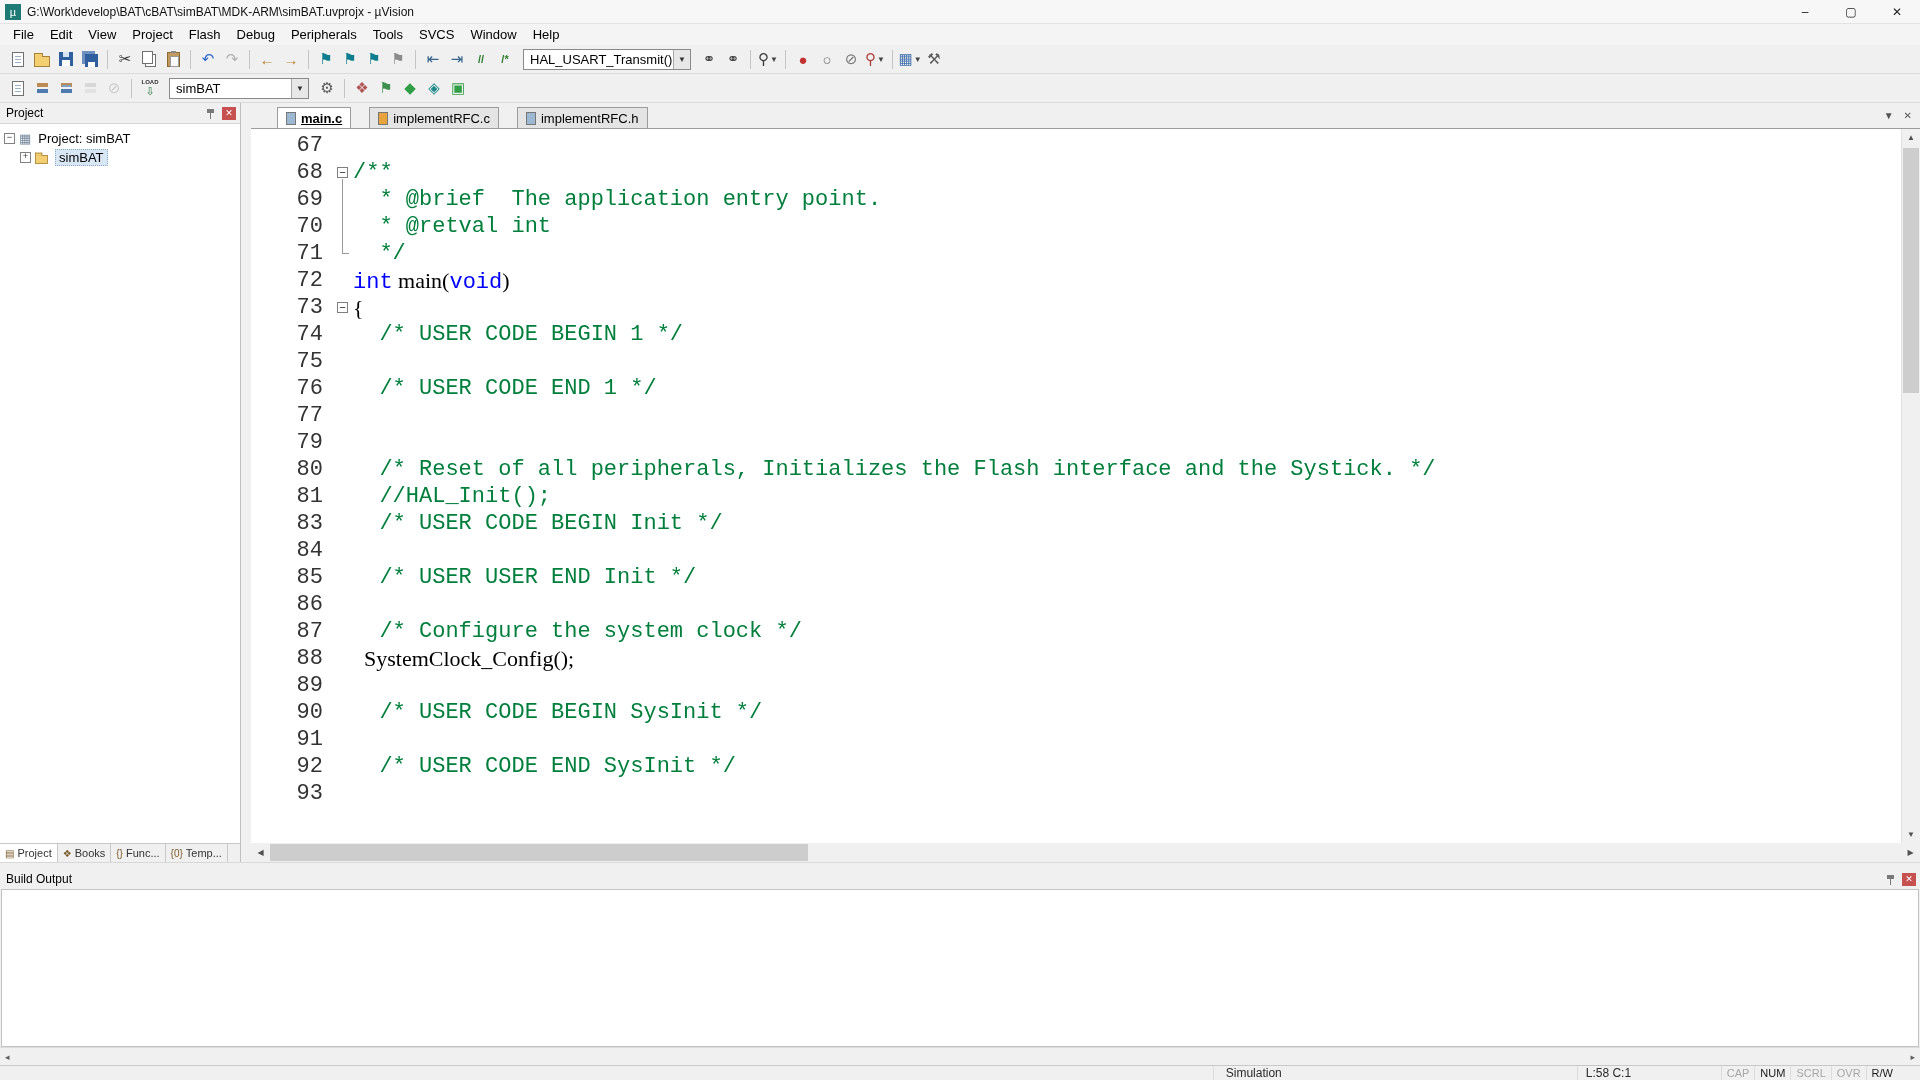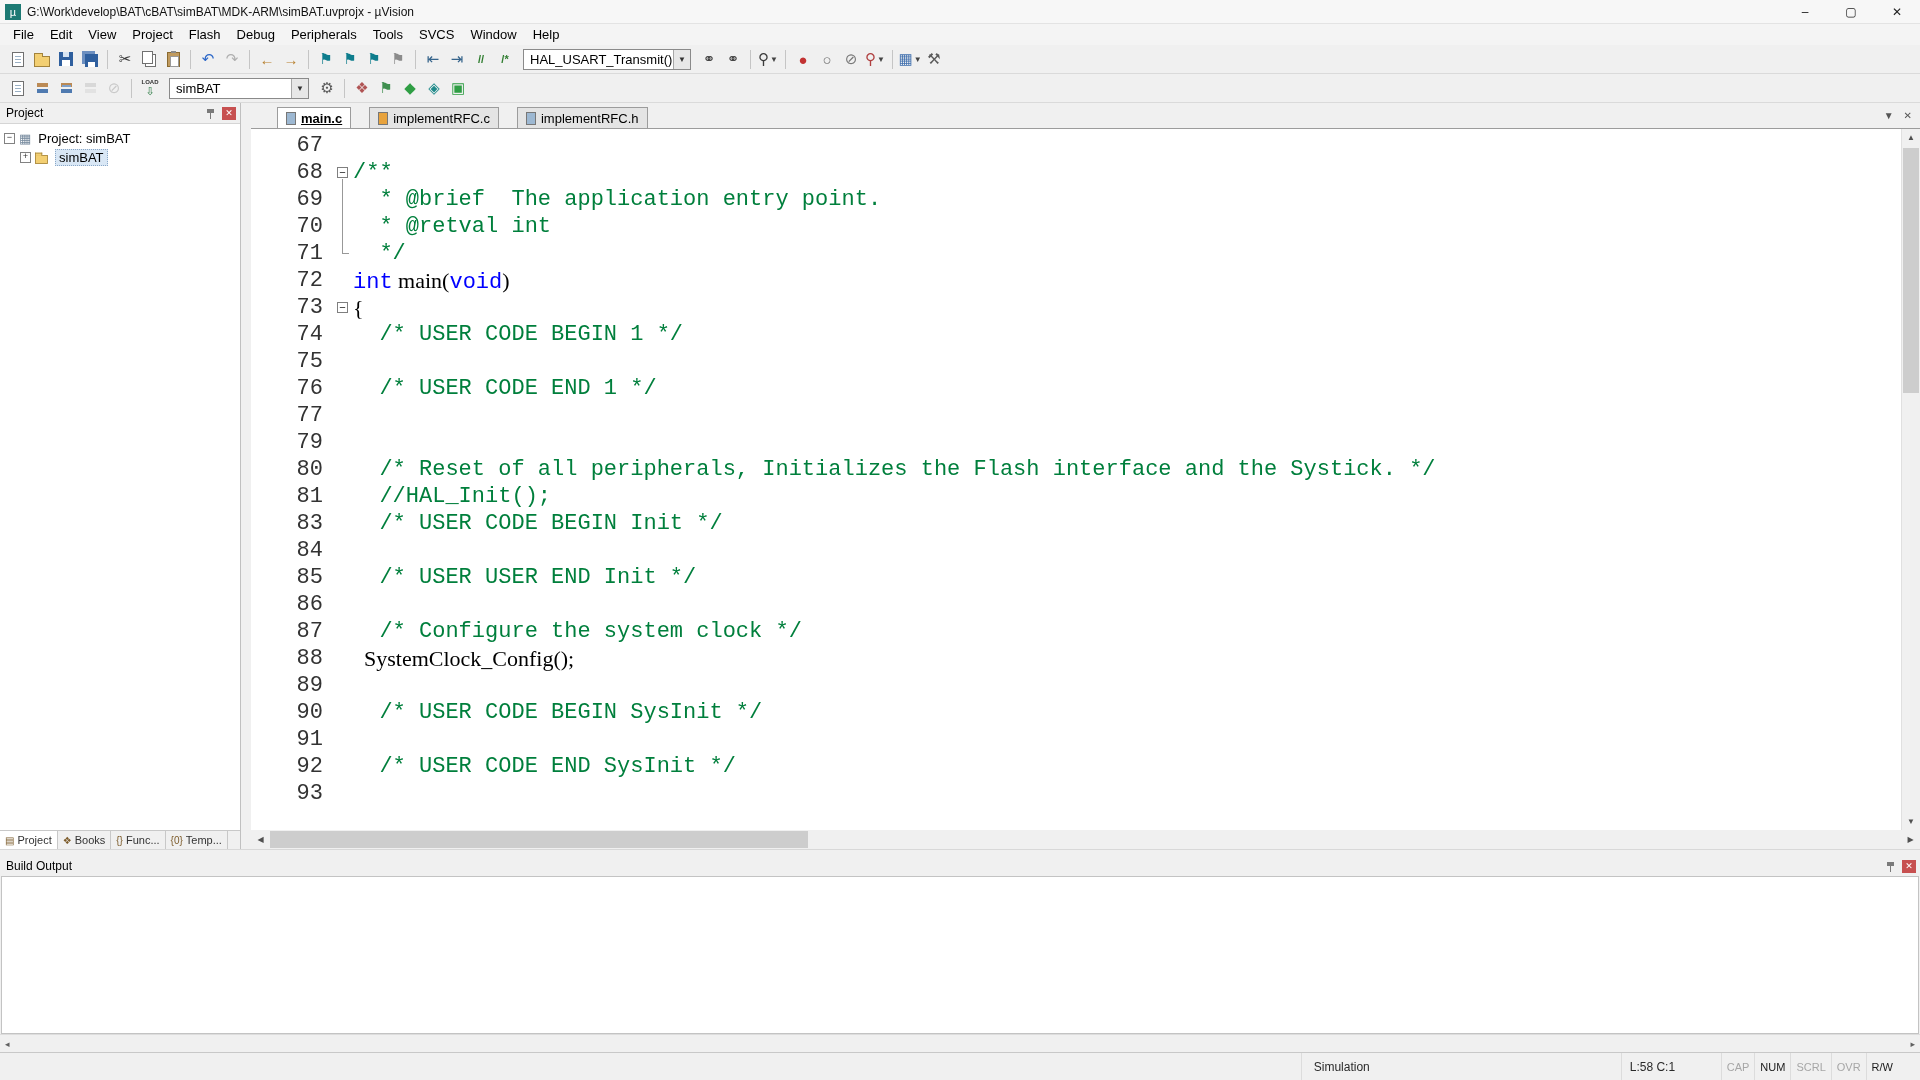--- a/index.html
+++ b/index.html
@@ -119,21 +119,21 @@
   .hthumb { position:absolute; left:0; top:1px; bottom:1px; width:33%; background:#cdcdcd; }
 
   
   .bo-splitter { height:7px; flex:none; background:#f0f0f0; border-top:1px solid #d8d8d8; }
   .bo-header { height:20px; flex:none; background:#f0f0f0; display:flex; align-items:center; font-size:12px; padding:0 4px 0 6px; }
   .bo-header .spacer { flex:1; }
   .bo-content { height:158px; flex:none; background:#fff; border:1px solid #c3c3c3; margin:0 1px; font-family:"Liberation Mono",monospace; font-size:13px; padding:2px 4px; white-space:pre; overflow:hidden; }
   .bo-scroll { height:18px; flex:none; background:#f0f0f0; border-top:1px solid #dddddd; display:flex; align-items:center; justify-content:space-between; padding:0 5px; font-size:9px; color:#606060; }
 
   
-  .statusbar { height:28px; flex:none; background:#f0f0f0; border-top:1px solid #c8c8c8; display:flex; align-items:center; font-size:12px; color:#2a2a2a; }
+  .statusbar { height:15px; flex:none; background:#f0f0f0; border-top:1px solid #c8c8c8; display:flex; align-items:center; font-size:12px; color:#2a2a2a;gap:44px; }
   .sb-spacer { flex:1; }
   .sb-field { height:100%; display:flex; align-items:center; border-left:1px solid #dcdcdc; }
   .sb-sim { width:320px; padding-left:12px; }
   .sb-pos { width:100px; padding-left:8px; }
   .sb-inds { height:100%; display:flex; align-items:center; margin-right:22px; }
   .sb-ind { padding:0 5px; font-size:11px; color:#a6a6a6; border-left:1px solid #dcdcdc; height:100%; display:flex; align-items:center; }
   .sb-ind.on { color:#1a1a1a; }
 </style>
 </head>
 <body>

